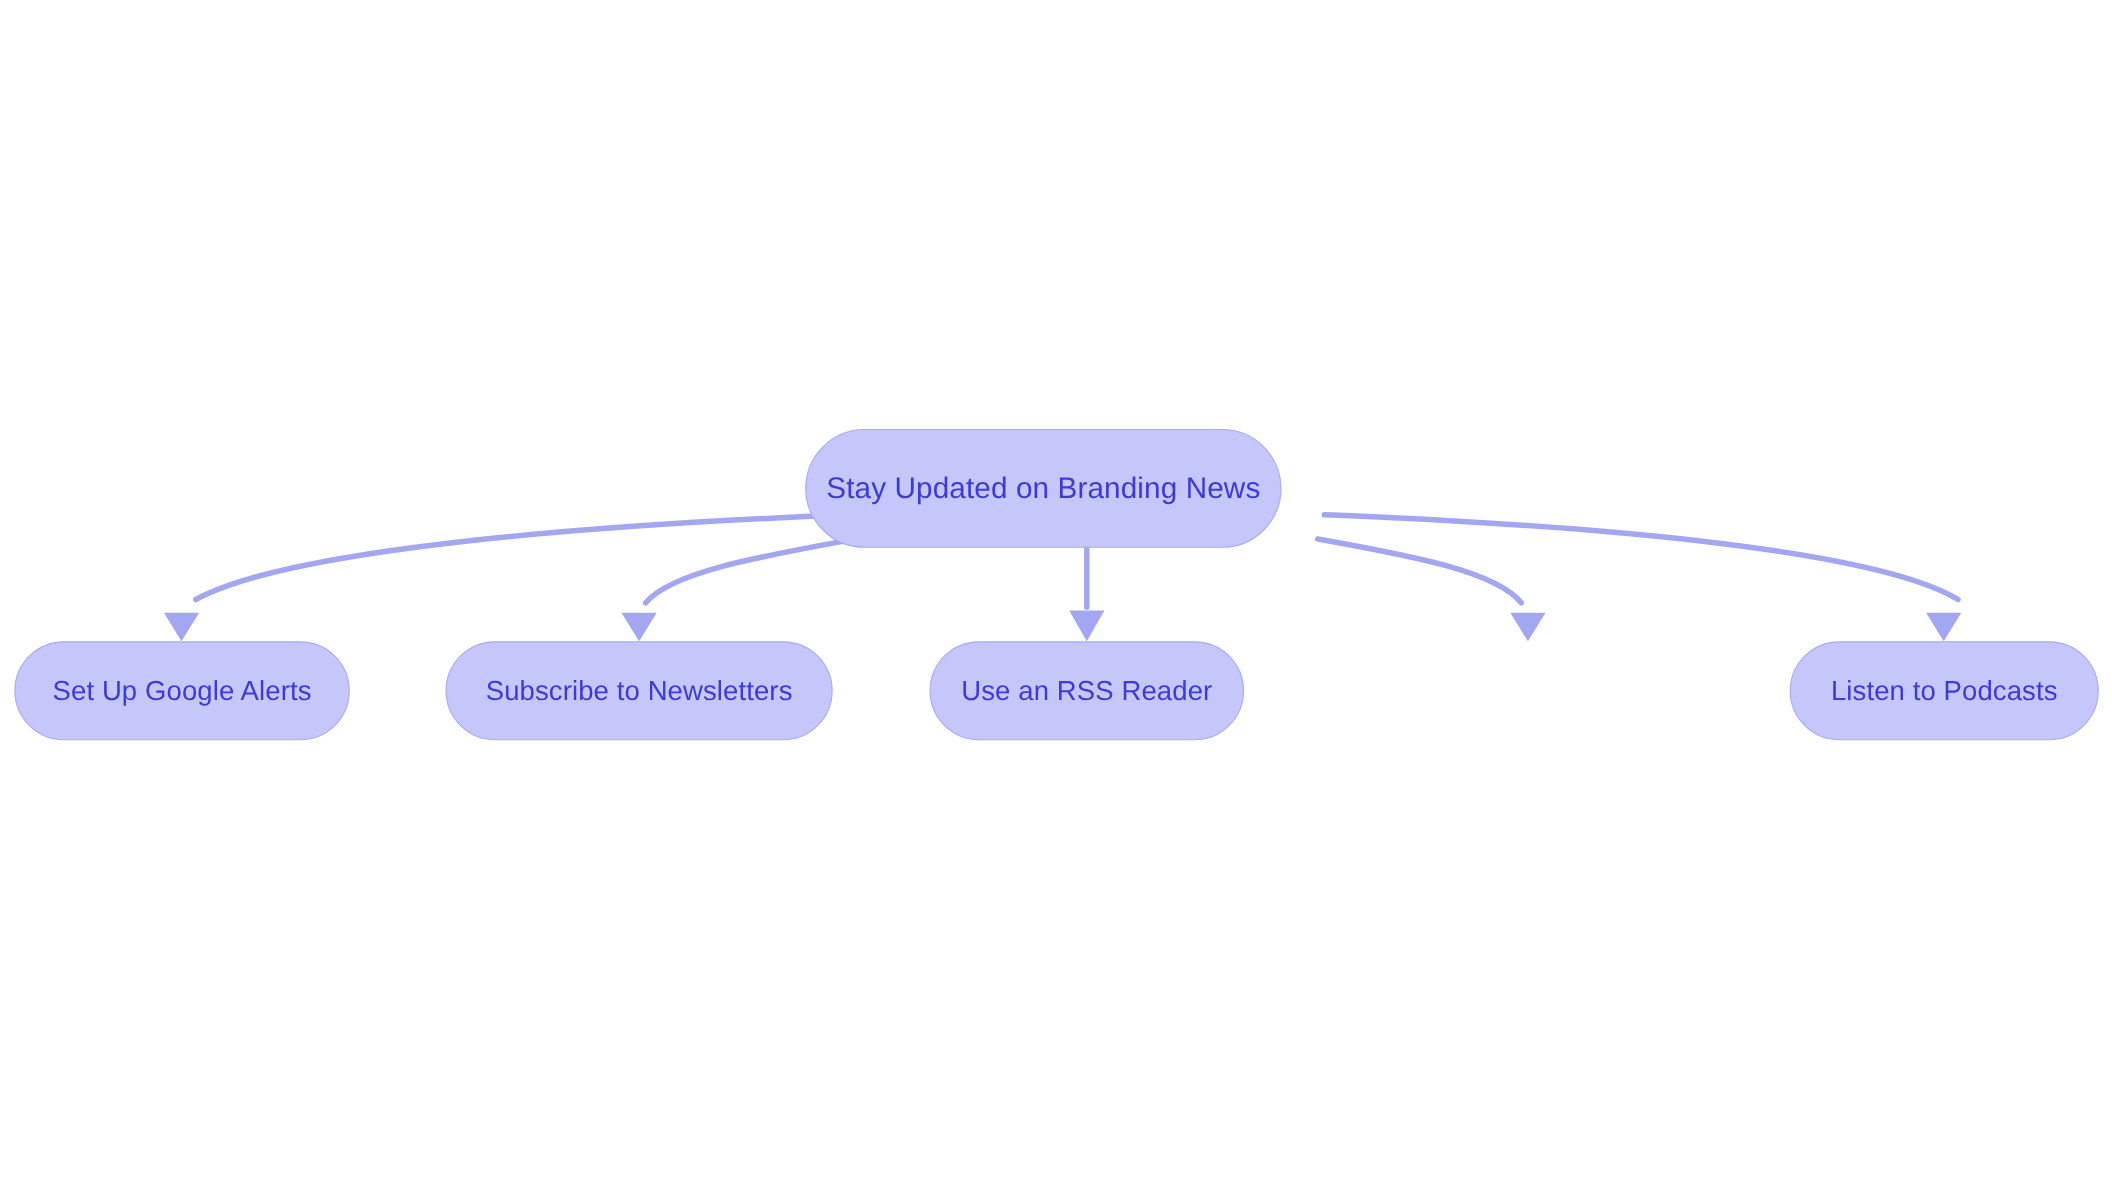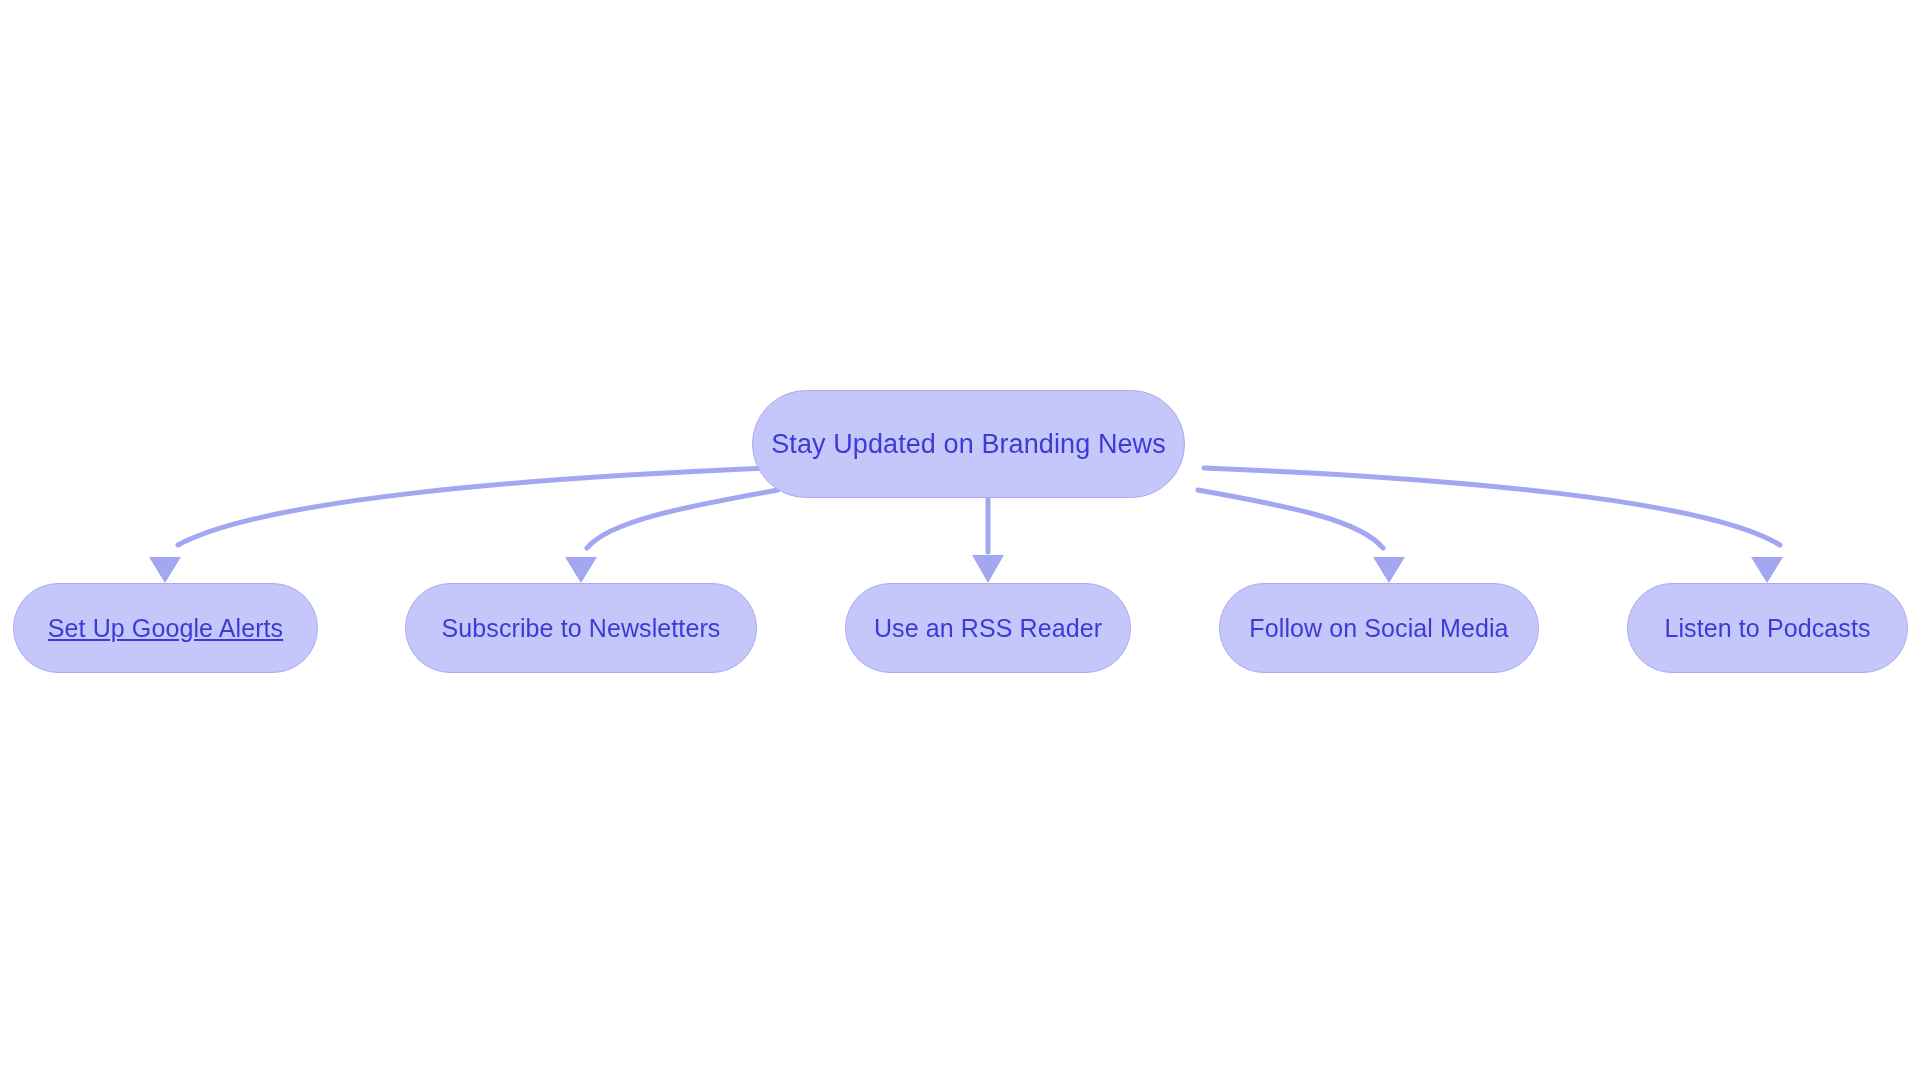--- a/index.html
+++ b/index.html
@@ -46,34 +46,34 @@
     letter-spacing: 0.1px;
   }
 
   .node-label {
     display: block;
     line-height: 1;
     color: #3b3bd6;
   }
 
   .node.root {
-    left: 752px;
+    left: 732px;
     top: 390px;
     width: 433px;
     height: 108px;
     font-size: 27px;
   }
 
   .node.leaf {
     top: 583px;
     height: 90px;
     font-size: 25px;
   }
 
-  .node.leaf-0 { left: 13px;   width: 305px; text-decoration: underline; }
+  .node.leaf-0 { left: 13px;   width: 305px; }
   .node.leaf-1 { left: 405px;  width: 352px; }
   .node.leaf-2 { left: 845px;  width: 286px; }
   .node.leaf-3 { left: 1219px; width: 320px; }
   .node.leaf-4 { left: 1627px; width: 281px; }
 </style>
 </head>
 <body>
 
 <div id="flowchart-canvas">
 
@@ -104,21 +104,18 @@
   </div>
 
   <div class="node leaf leaf-2">
     <span class="node-label">Use an RSS Reader</span>
   </div>
 
   <div class="node leaf leaf-1">
     <span class="node-label">Subscribe to Newsletters</span>
   </div>
 
-  <div class="node leaf leaf-3">
-    <span class="node-label">Follow on Social Media</span>
-  </div>
 
   <div class="node leaf leaf-4">
     <span class="node-label">Listen to Podcasts</span>
   </div>
 
 </div>
 
 </body></html>

